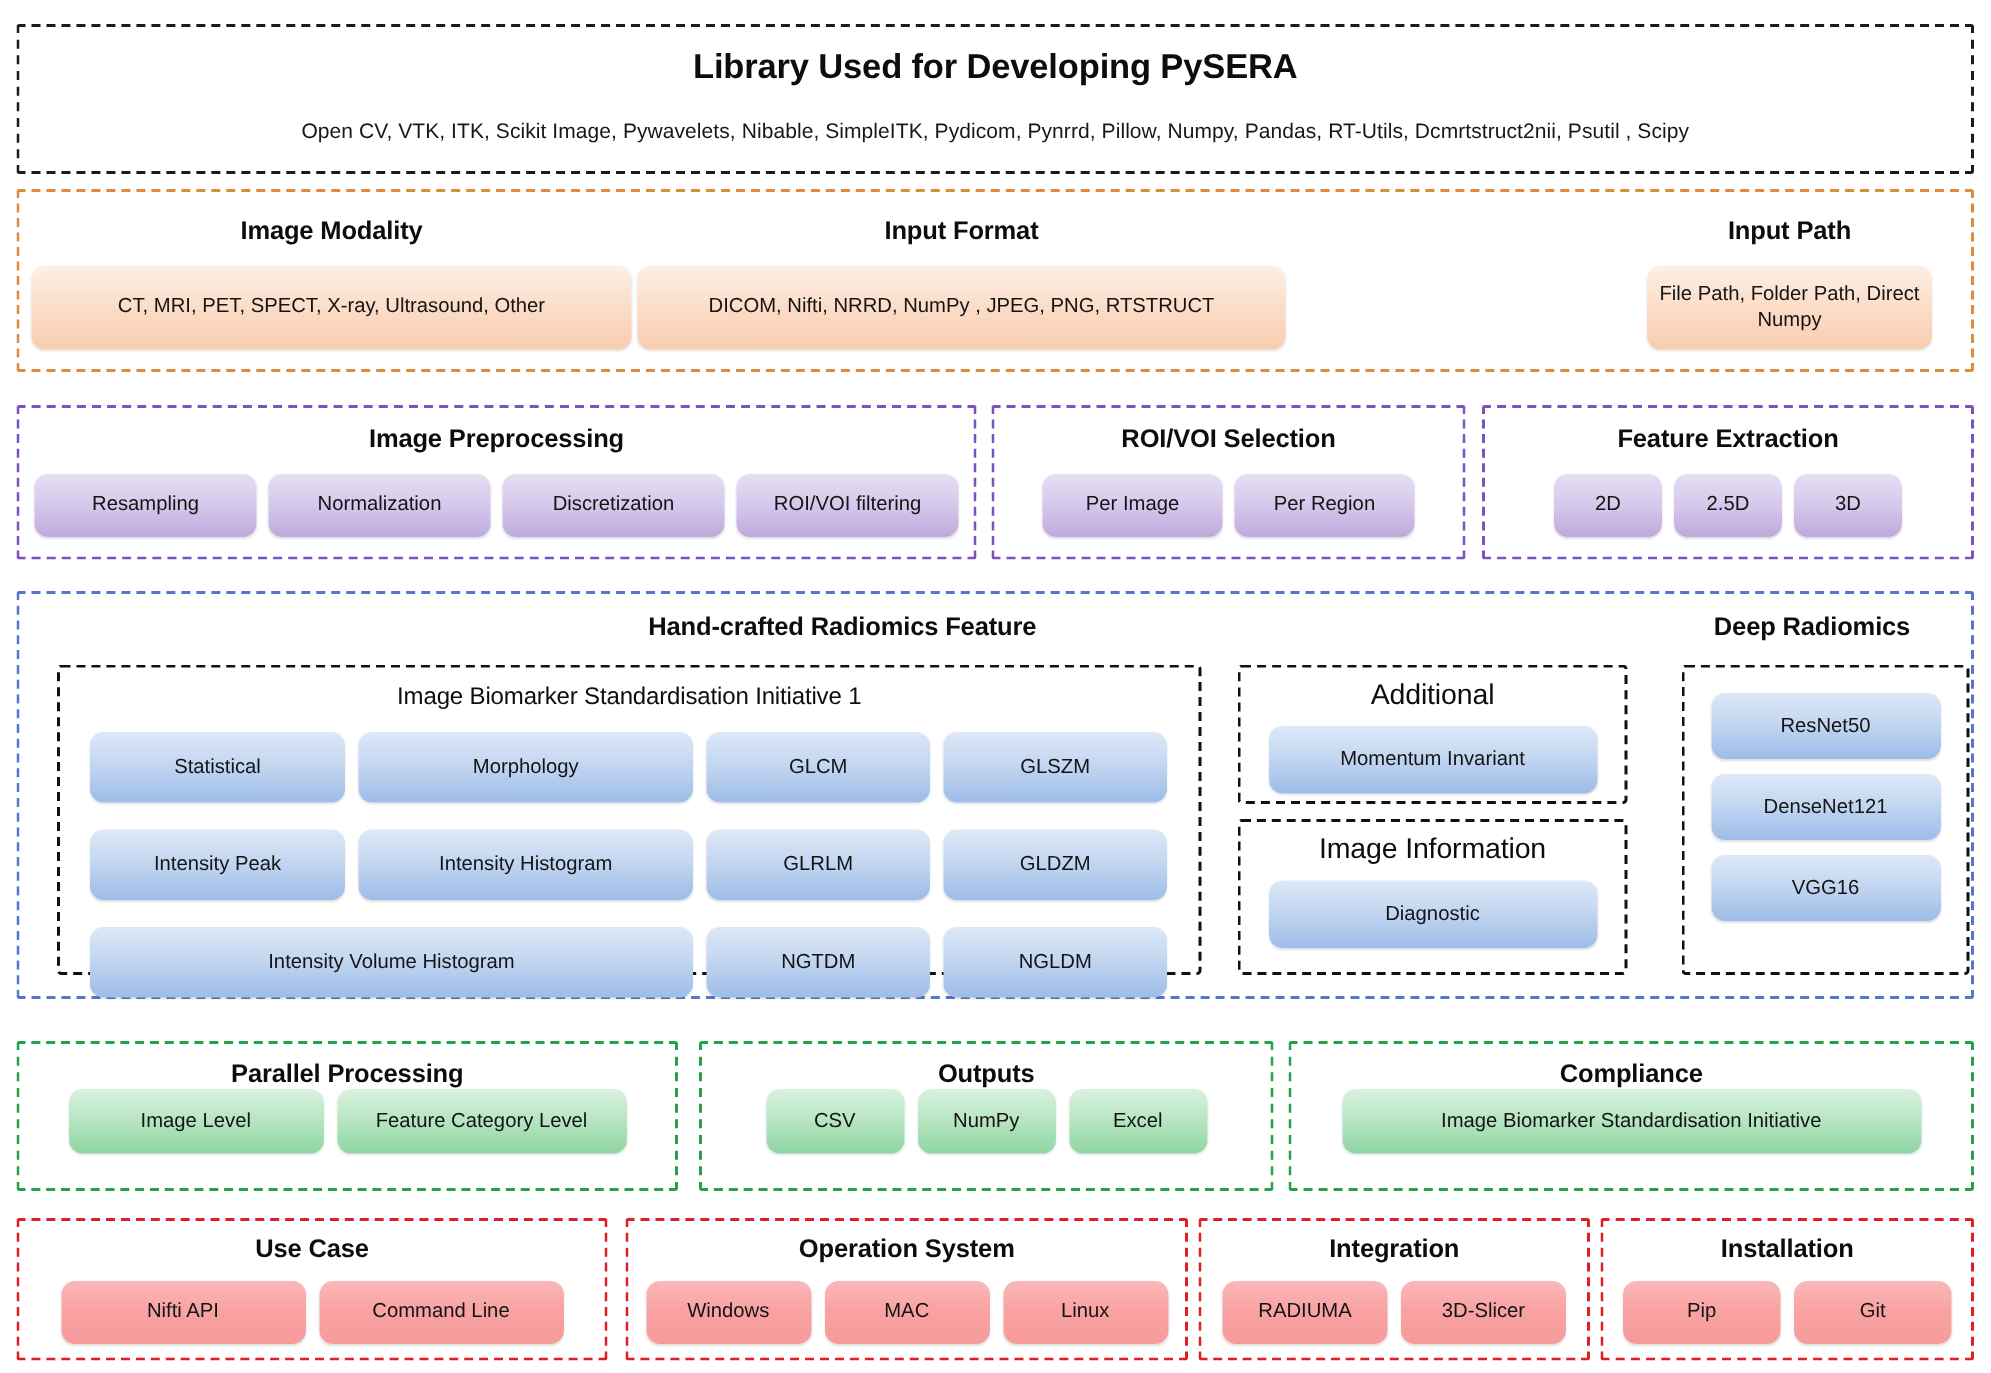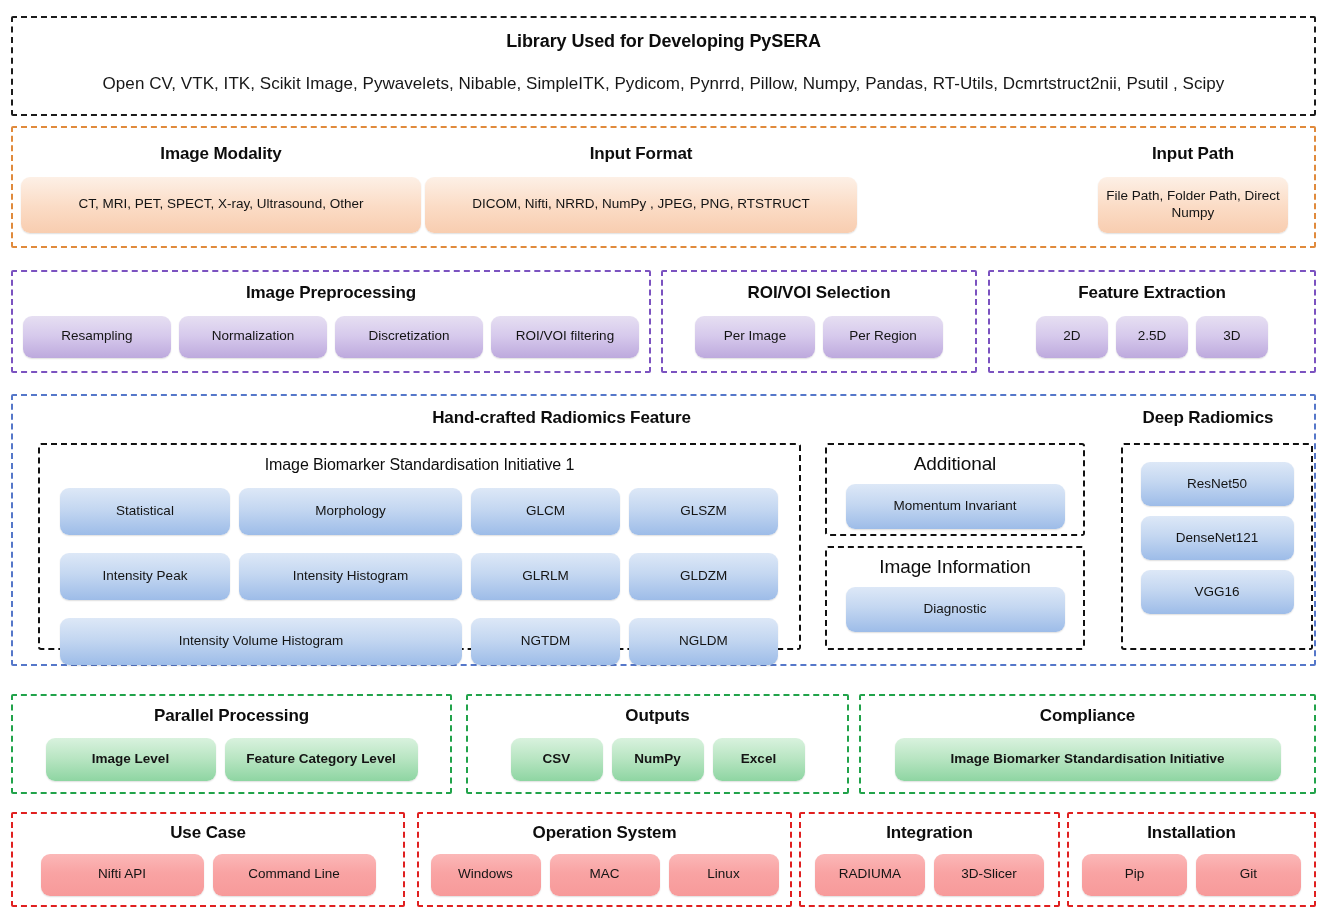--- a/index.html
+++ b/index.html
@@ -91,25 +91,25 @@
   .inner {
     position: absolute;
     box-sizing: border-box;
     border: 2.2px dashed #111111;
     border-radius: 3px;
     background: transparent;
   }
 
   
   #sec-library { left: 11px; top: 16px; width: 1305px; height: 100px; }
-  #sec-library .sec-title { margin-top: 14px; font-size: 18px; }
+  #sec-library .sec-title { margin-top: 14px; font-size: 23px; }
   #library-list {
     margin-top: 22px;
     text-align: center;
-    font-size: 17px;
+    font-size: 14px;
     color: #171717;
     letter-spacing: 0.05px;
   }
 
   
   #sec-input { left: 11px; top: 126px; width: 1305px; height: 122px; }
   #sec-input .grp { position: absolute; top: 17px; }
   #sec-input .grp .sec-title { margin-bottom: 13px; }
   #sec-input .chip { height: 56px; }
 
@@ -165,21 +165,21 @@
     margin-top: 17px;
     display: flex; flex-direction: column; align-items: center; gap: 10px;
   }
   #box-deep .chip { width: 153px; height: 44px; }
 
   
   #sec-parallel   { left: 11px;  top: 694px; width: 441px; height: 100px; }
   #sec-outputs    { left: 466px; top: 694px; width: 383px; height: 100px; }
   #sec-compliance { left: 859px; top: 694px; width: 457px; height: 100px; }
   .green-sec .sec-title { margin-top: 11px; }
-  .green-sec .row { margin-top: 12px; gap: 9px; font-weight: bold; }
+  .green-sec .row { gap: 9px; }
   .green-sec .chip { height: 43px; }
   #sec-parallel .c-img  { width: 170px; }
   #sec-parallel .c-feat { width: 193px; }
   #sec-outputs .chip    { width: 92px; }
   #sec-compliance .chip { width: 386px; }
 
   
   #sec-usecase   { left: 11px;  top: 812px; width: 394px; height: 95px; }
   #sec-os        { left: 417px; top: 812px; width: 375px; height: 95px; }
   #sec-integr    { left: 799px; top: 812px; width: 261px; height: 95px; }

